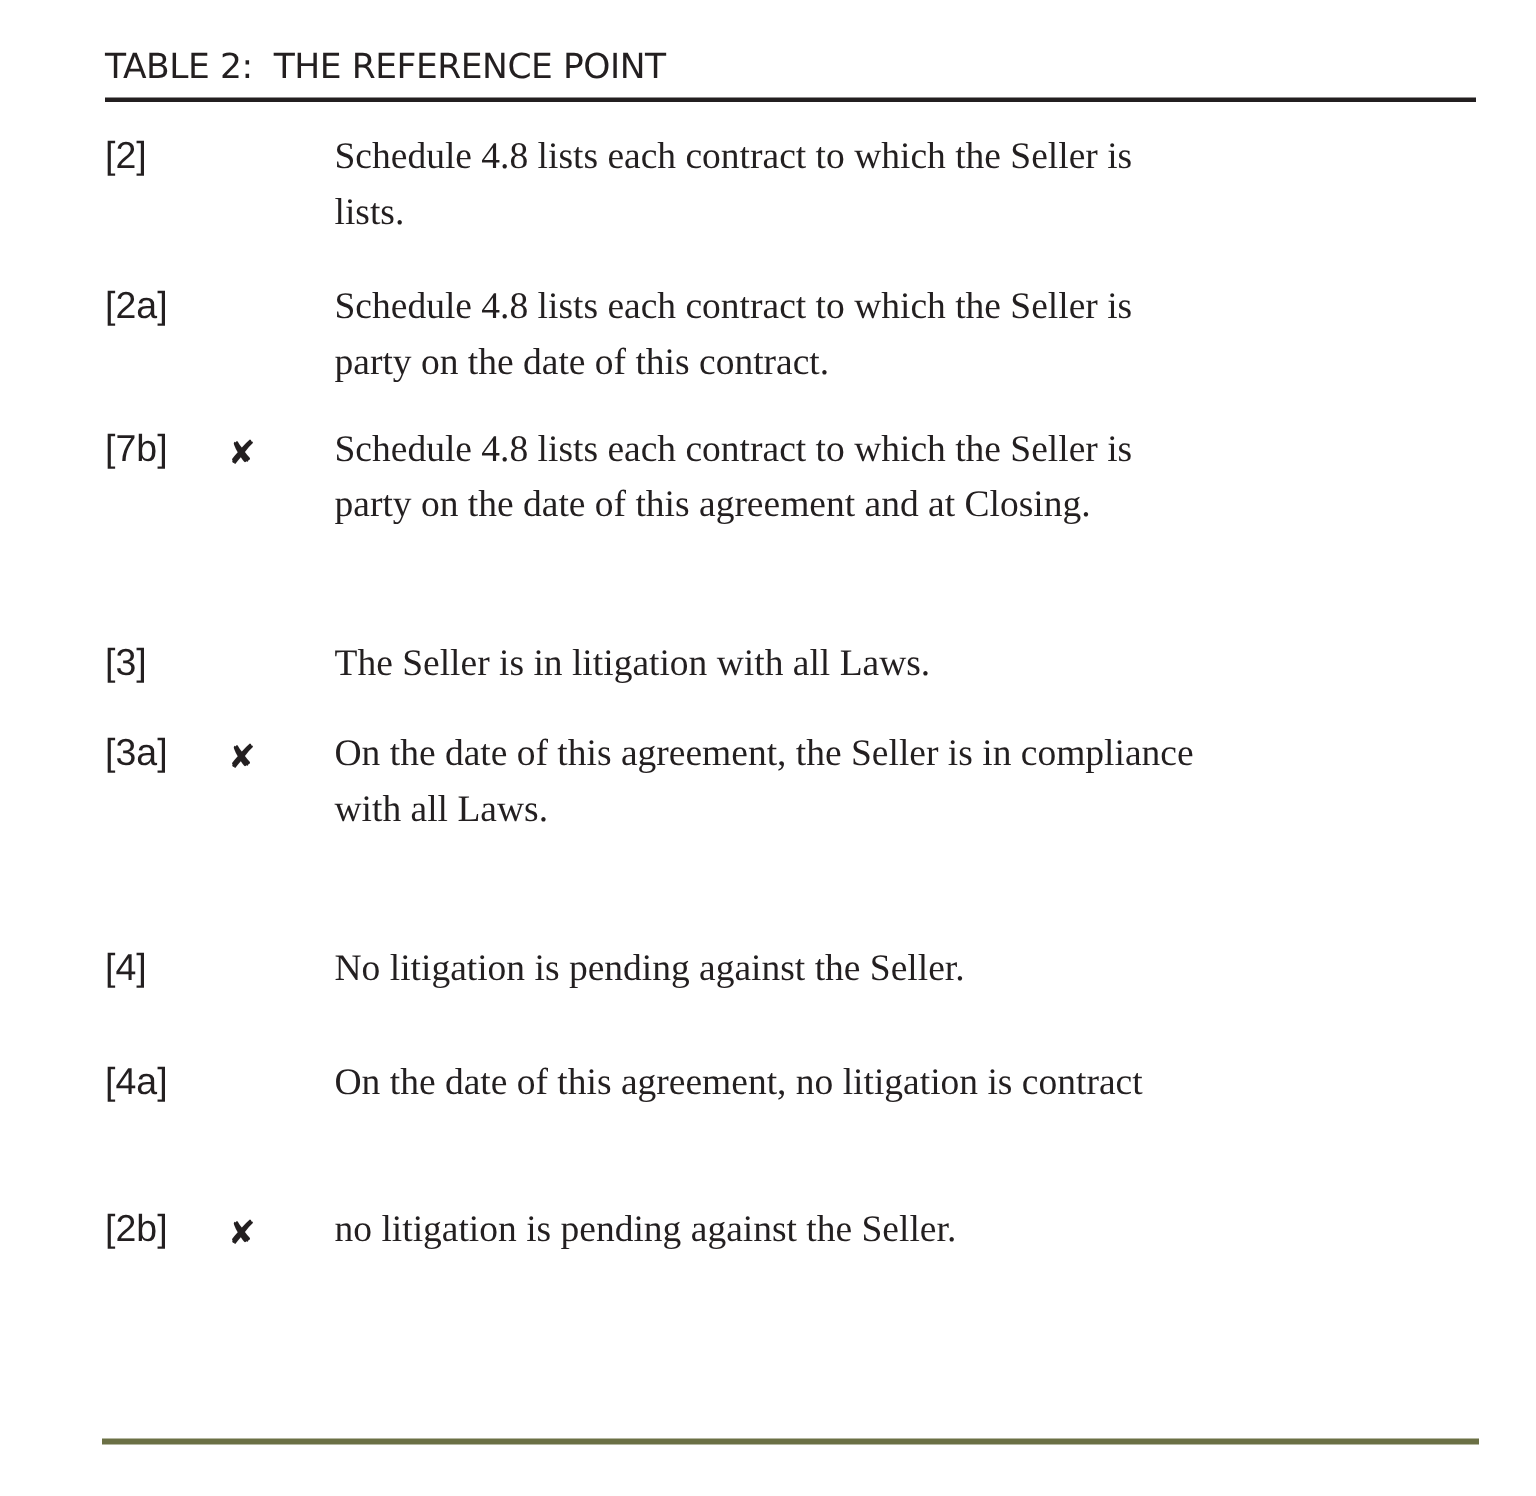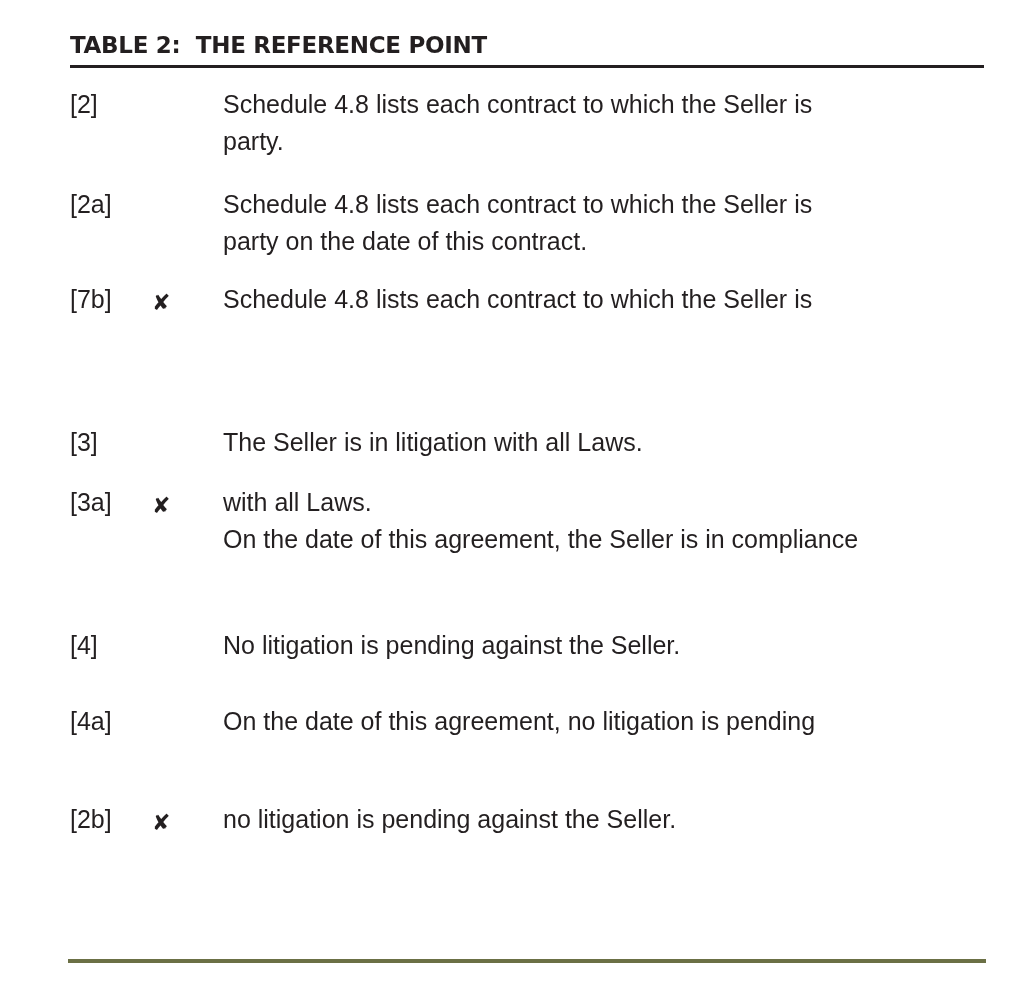--- a/index.html
+++ b/index.html
@@ -1,93 +1,94 @@
 <!DOCTYPE html>
 <html><head>
 <meta charset="utf-8">
 <style>
   html,body{margin:0;padding:0;background:#ffffff;}
   body{width:1024px;height:997px;position:relative;overflow:hidden;
        font-family:"DejaVu Sans","Liberation Sans",sans-serif;color:#231f20;}
-  .title{position:absolute;left:70px;top:32px;font-weight:bold;font-size:23px;
+  .title{position:absolute;left:70px;top:32px;font-weight:normal;font-size:23px;
          letter-spacing:-0.3px;color:#231f20;white-space:pre;}
   .top-rule{position:absolute;left:70px;top:65px;width:914px;height:3px;background:#231f20;}
   .row{position:absolute;left:70px;width:920px;}
   .label{position:absolute;left:0;top:0;font-size:25px;color:#231f20;
          font-family:"Liberation Sans",sans-serif;}
   .mark{position:absolute;left:82px;top:3px;font-size:22px;font-weight:bold;color:#231f20;}
   .text{position:absolute;left:153px;top:0;font-size:25px;line-height:37px;width:780px;
-        font-family:Liberation Sans, sans-serif;color:#231f20;}
+        font-family:Liberation Serif, serif;color:#231f20;}
   .text span{display:block;white-space:nowrap;}
   .label{line-height:37px;}
   .mark{line-height:37px;}
   .bottom-rule{position:absolute;left:68px;top:959px;width:918px;height:4px;background:#6b7045;}
 </style>
 </head>
 <body>
 
 <div class="title">TABLE 2:  THE REFERENCE POINT</div>
 <div class="top-rule"></div>
 
 <div class="row" style="top:86px;">
   <div class="label">[2]</div>
   <div class="mark"></div>
   <div class="text">
     <span>Schedule 4.8 lists each contract to which the Seller is</span>
-    <span>party.</span>
+    <span>lists.</span>
   </div>
 </div>
 
 <div class="row" style="top:186px;">
   <div class="label">[2a]</div>
   <div class="mark"></div>
   <div class="text">
     <span>Schedule 4.8 lists each contract to which the Seller is</span>
     <span>party on the date of this contract.</span>
   </div>
 </div>
 
 <div class="row" style="top:281px;">
   <div class="label">[7b]</div>
   <div class="mark">✘</div>
   <div class="text">
     <span>Schedule 4.8 lists each contract to which the Seller is</span>
+    <span>party on the date of this agreement and at Closing.</span>
   </div>
 </div>
 
 <div class="row" style="top:424px;">
   <div class="label">[3]</div>
   <div class="mark"></div>
   <div class="text">
     <span>The Seller is in litigation with all Laws.</span>
   </div>
 </div>
 
 <div class="row" style="top:484px;">
   <div class="label">[3a]</div>
   <div class="mark">✘</div>
   <div class="text">
+    <span>On the date of this agreement, the Seller is in compliance</span>
     <span>with all Laws.</span>
-    <span>On the date of this agreement, the Seller is in compliance</span>
   </div>
 </div>
 
 <div class="row" style="top:627px;">
   <div class="label">[4]</div>
   <div class="mark"></div>
   <div class="text">
     <span>No litigation is pending against the Seller.</span>
   </div>
 </div>
 
 <div class="row" style="top:703px;">
   <div class="label">[4a]</div>
   <div class="mark"></div>
   <div class="text">
-    <span>On the date of this agreement, no litigation is pending</span>
+    <span>On the date of this agreement, no litigation is contract</span>
   </div>
 </div>
 
 <div class="row" style="top:801px;">
   <div class="label">[2b]</div>
   <div class="mark">✘</div>
   <div class="text">
     <span>no litigation is pending against the Seller.</span>
   </div>
 </div>

